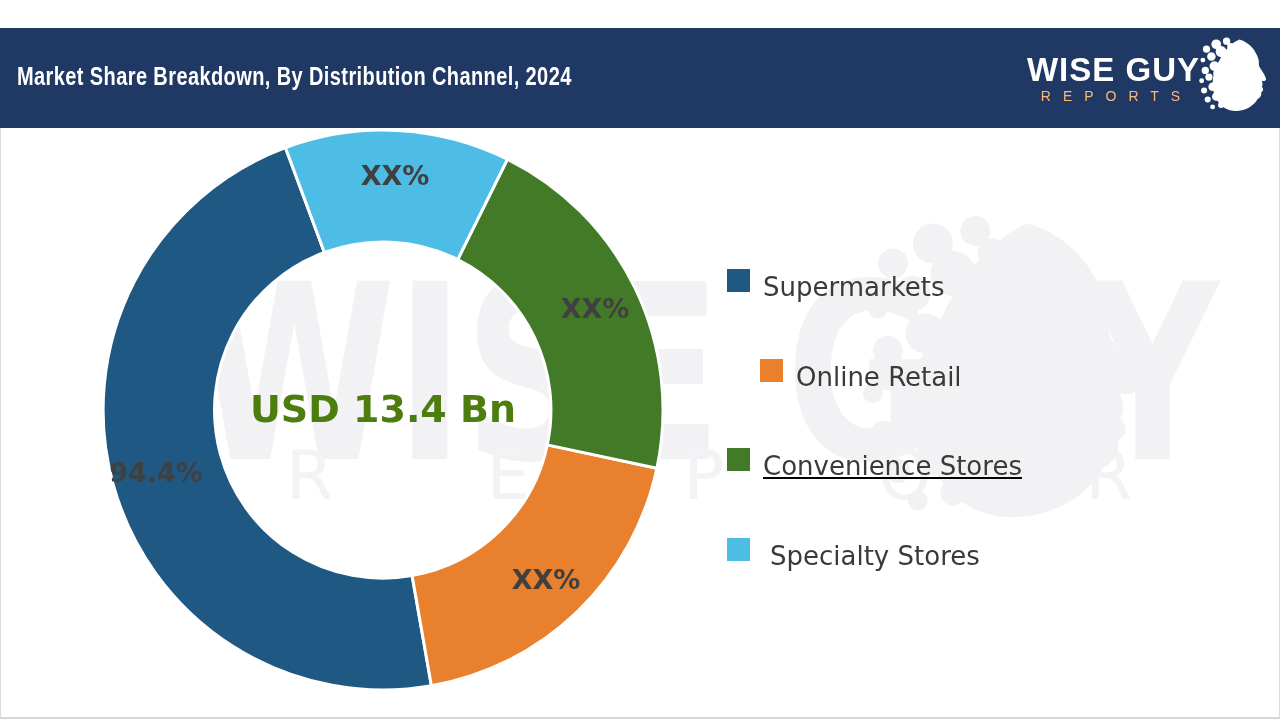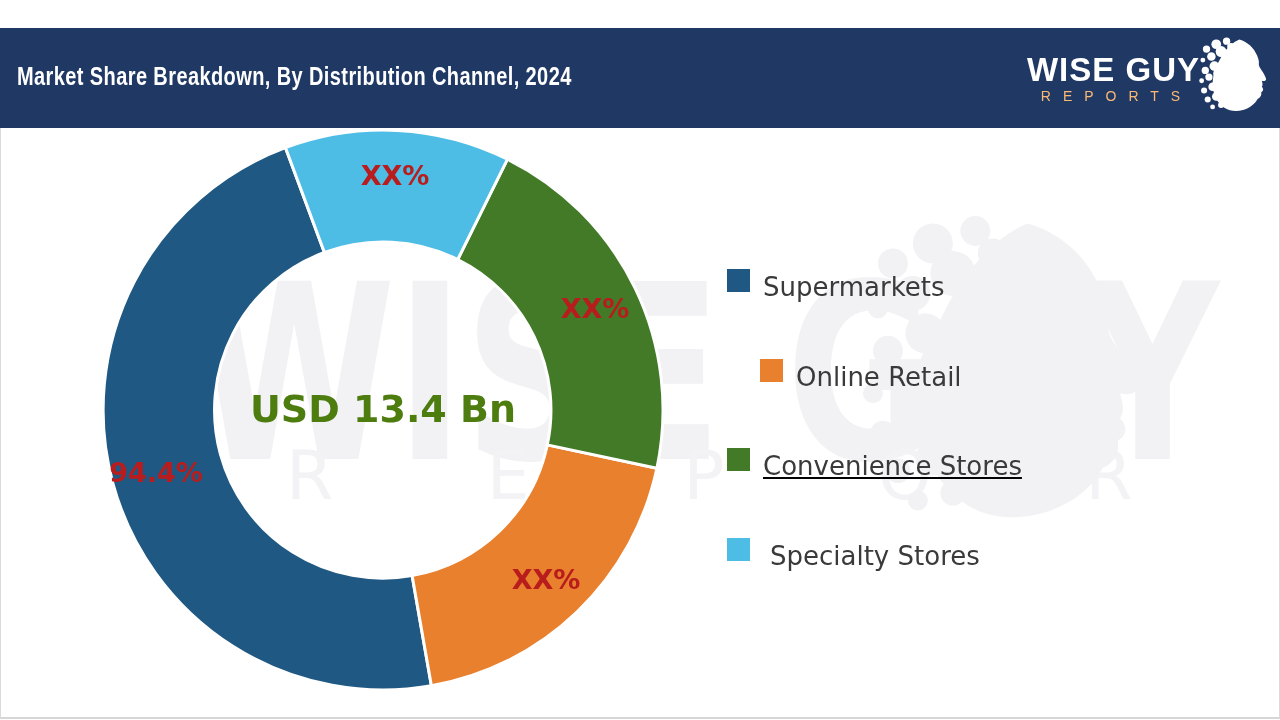--- a/index.html
+++ b/index.html
@@ -52,21 +52,21 @@
     letter-spacing:66px;white-space:nowrap;user-select:none;
   }
   .wm-face{
     position:absolute;left:858px;top:208px;width:312px;height:348px;z-index:1;
     color:#F2F2F4;
   }
   
   #donut-svg{position:absolute;left:0;top:0;width:1280px;height:720px;z-index:2;}
   .slice-label{
     position:absolute;transform:translate(-50%,-50%);z-index:3;
-    font-size:27px;font-weight:bold;color:#b91c1c;white-space:nowrap;
+    font-size:27px;font-weight:bold;color:#404040;white-space:nowrap;
   }
   .center-label{
     position:absolute;left:383px;top:409px;transform:translate(-50%,-50%);z-index:3;
     font-size:38px;font-weight:bold;color:#4d7c0f;white-space:nowrap;
   }
   
   .legend{position:absolute;left:727px;top:0;z-index:3;}
   .legend-row{position:absolute;left:0;display:flex;align-items:center;gap:13px;}
   .legend-row.r0{top:259px;} .legend-row.r1{top:349px;padding-left:33px;}
   .legend-row.r2{top:438px;text-decoration:underline;} .legend-row.r3{top:528px;gap:20px;}

